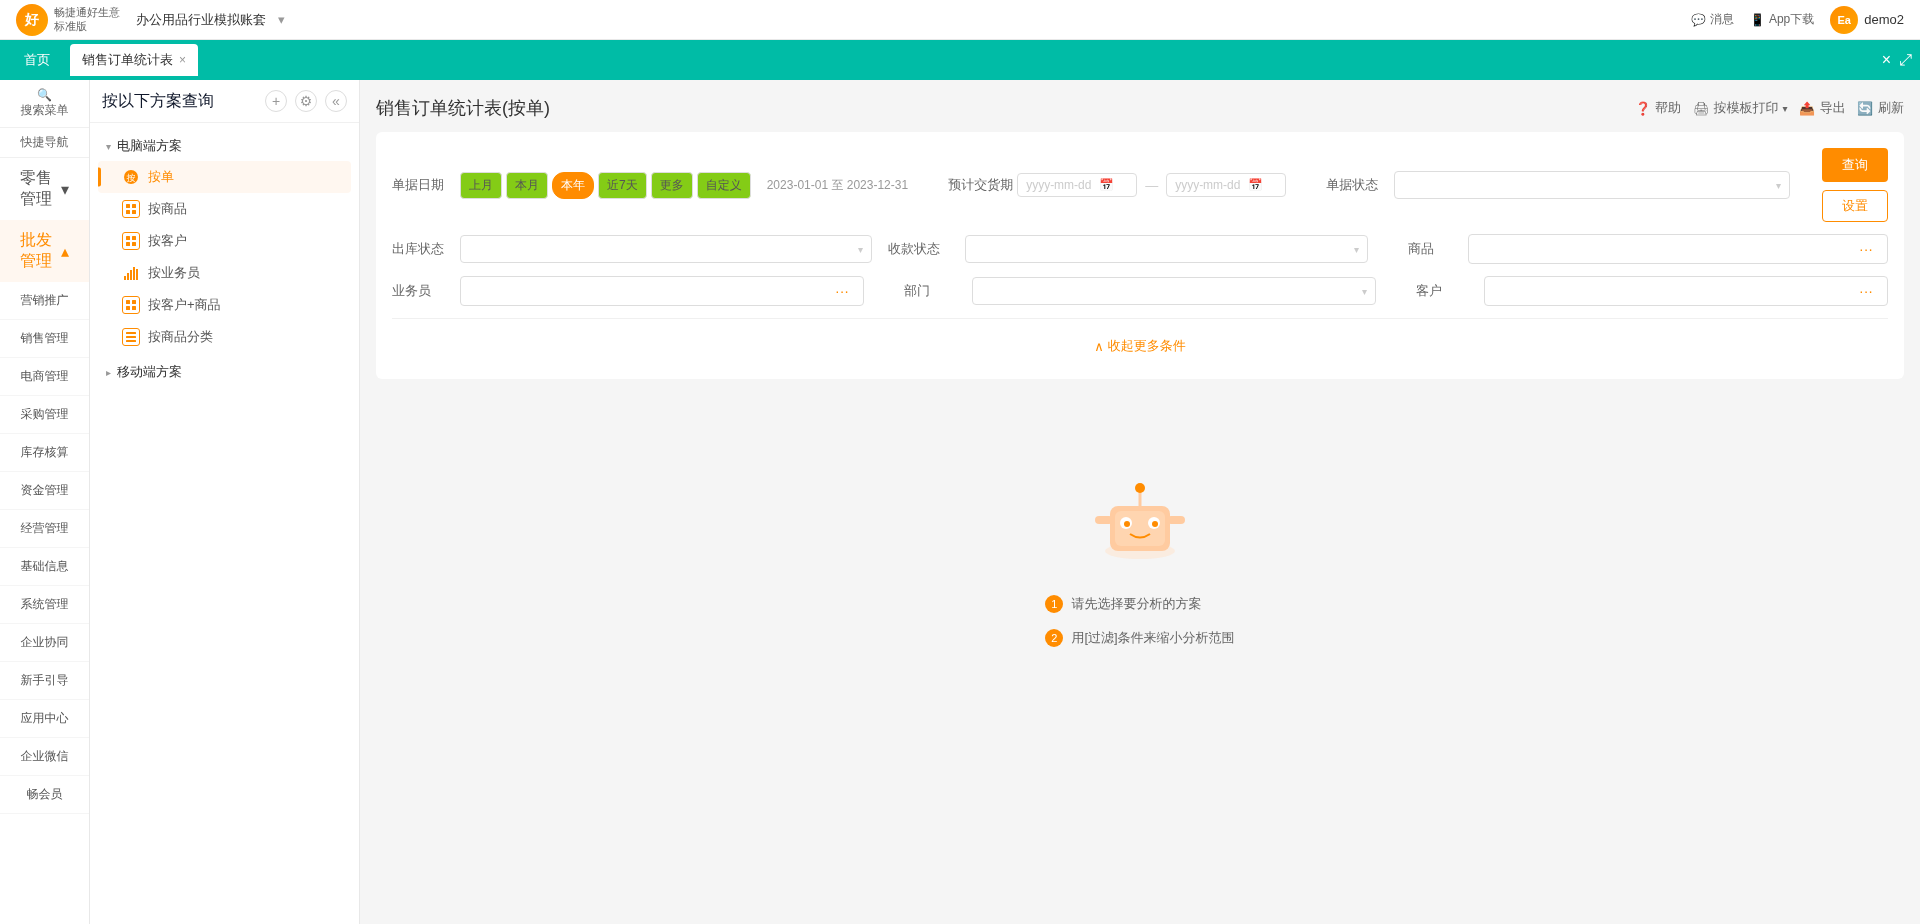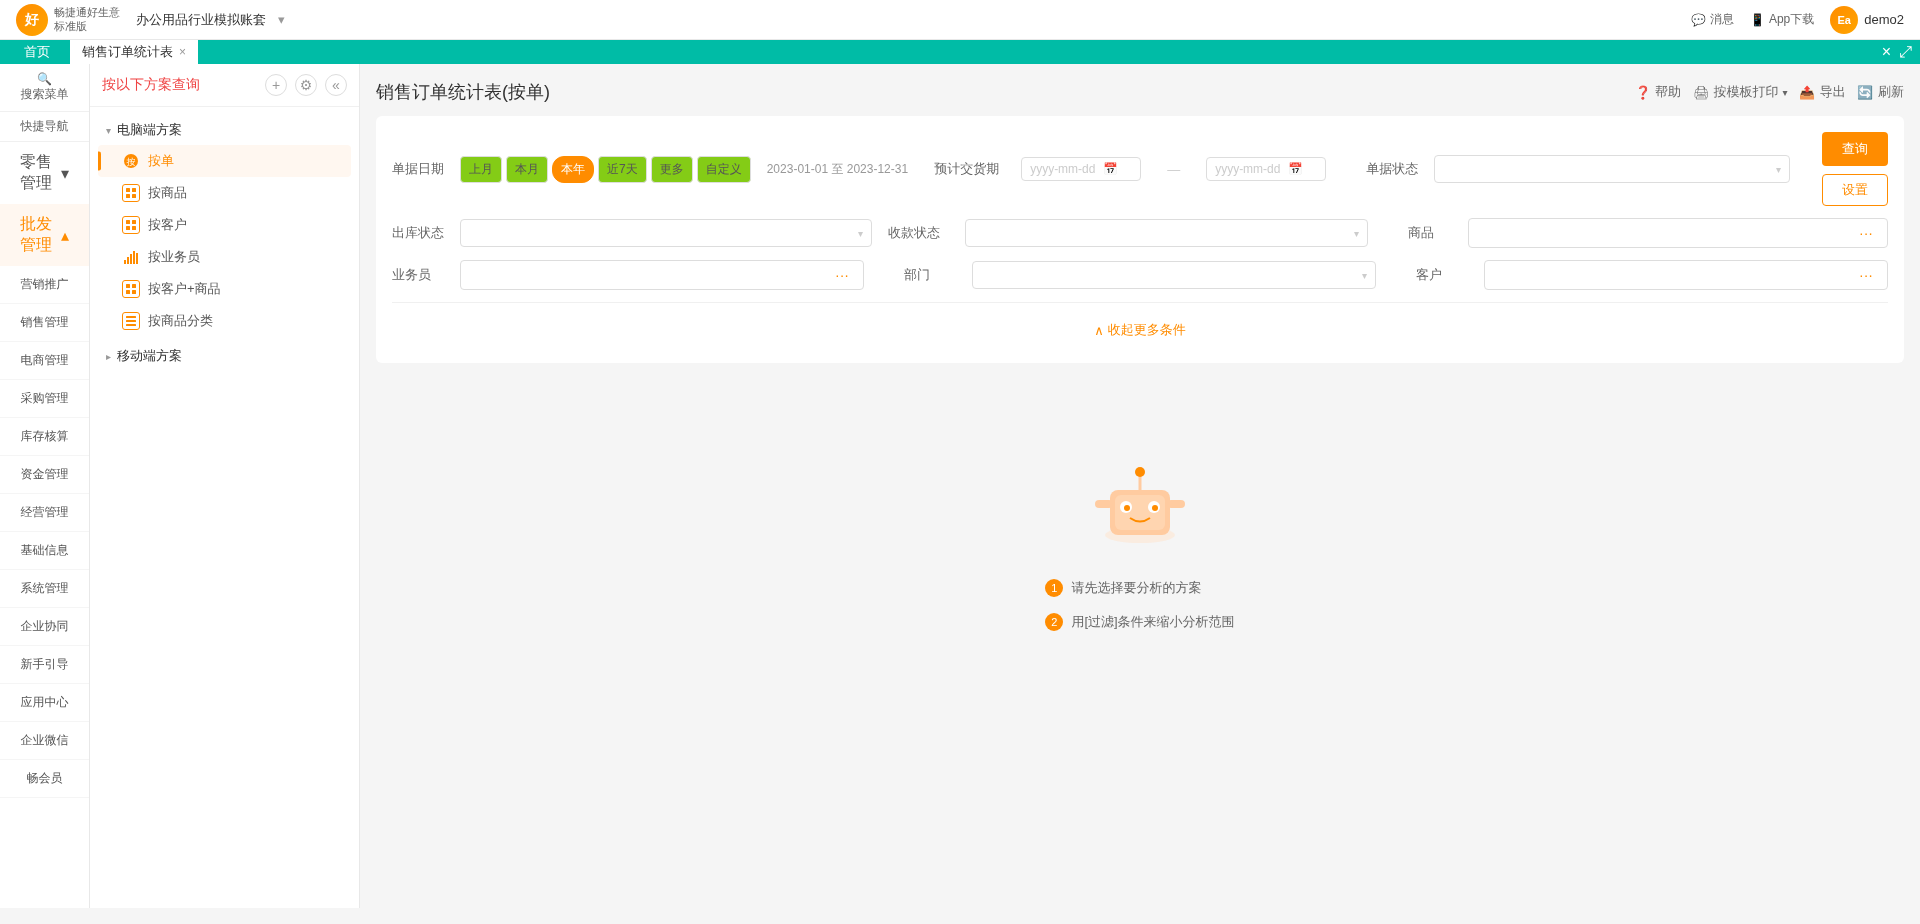--- a/index.html
+++ b/index.html
@@ -34,21 +34,21 @@
     .user-avatar {
       width: 28px; height: 28px; border-radius: 50%;
       background: linear-gradient(135deg, #ff8c00, #ffa500);
       display: flex; align-items: center; justify-content: center;
       color: white; font-size: 11px; font-weight: bold;
     }
     .user-name { font-size: 13px; color: #333; }
 
     
     .tab-bar {
-      height: 24px;
+      height: 40px;
       background: #00bca6;
       display: flex;
       align-items: center;
       padding: 0 8px;
       gap: 4px;
     }
     .tab-home {
       padding: 6px 16px;
       color: white;
       cursor: pointer;
@@ -123,21 +123,21 @@
       flex-shrink: 0;
       overflow-y: auto;
     }
     .left-panel-header {
       display: flex;
       align-items: center;
       justify-content: space-between;
       padding: 10px 12px;
       border-bottom: 1px solid #f0f0f0;
     }
-    .left-panel-title { font-size: 14px; color: #ef4444; }
+    .left-panel-title { font-size: 16px; color: #0f172a; }
     .left-panel-actions { display: flex; gap: 8px; }
     .panel-action-btn {
       width: 22px; height: 22px;
       border-radius: 50%;
       display: flex; align-items: center; justify-content: center;
       cursor: pointer; color: #999; font-size: 14px;
       border: 1px solid #ddd;
       background: white;
     }
     .scheme-list { padding: 8px; }
@@ -517,21 +517,21 @@
               <button class="date-btn">上月</button>
               <button class="date-btn">本月</button>
               <button class="date-btn active">本年</button>
               <button class="date-btn">近7天</button>
               <button class="date-btn">更多</button>
               <button class="date-btn">自定义</button>
             </div>
             <span class="date-range-text">2023-01-01 至 2023-12-31</span>
           </div>
 
-          <div style="display:flex; align-items:center; gap:22px; flex:0 0 auto; margin-left:10px;text-align:right;">
+          <div style="display:flex; align-items:center; gap:4px; flex:0 0 auto; margin-left:24px;text-align:right;">
             <span class="filter-label">预计交货期</span>
             <div class="date-input">
               <span style="color:#ccc;">yyyy-mm-dd</span>
               <span style="color:#ccc; margin-left:4px;">📅</span>
             </div>
             <span class="date-sep">—</span>
             <div class="date-input">
               <span style="color:#ccc;">yyyy-mm-dd</span>
               <span style="color:#ccc; margin-left:4px;">📅</span>
             </div>

